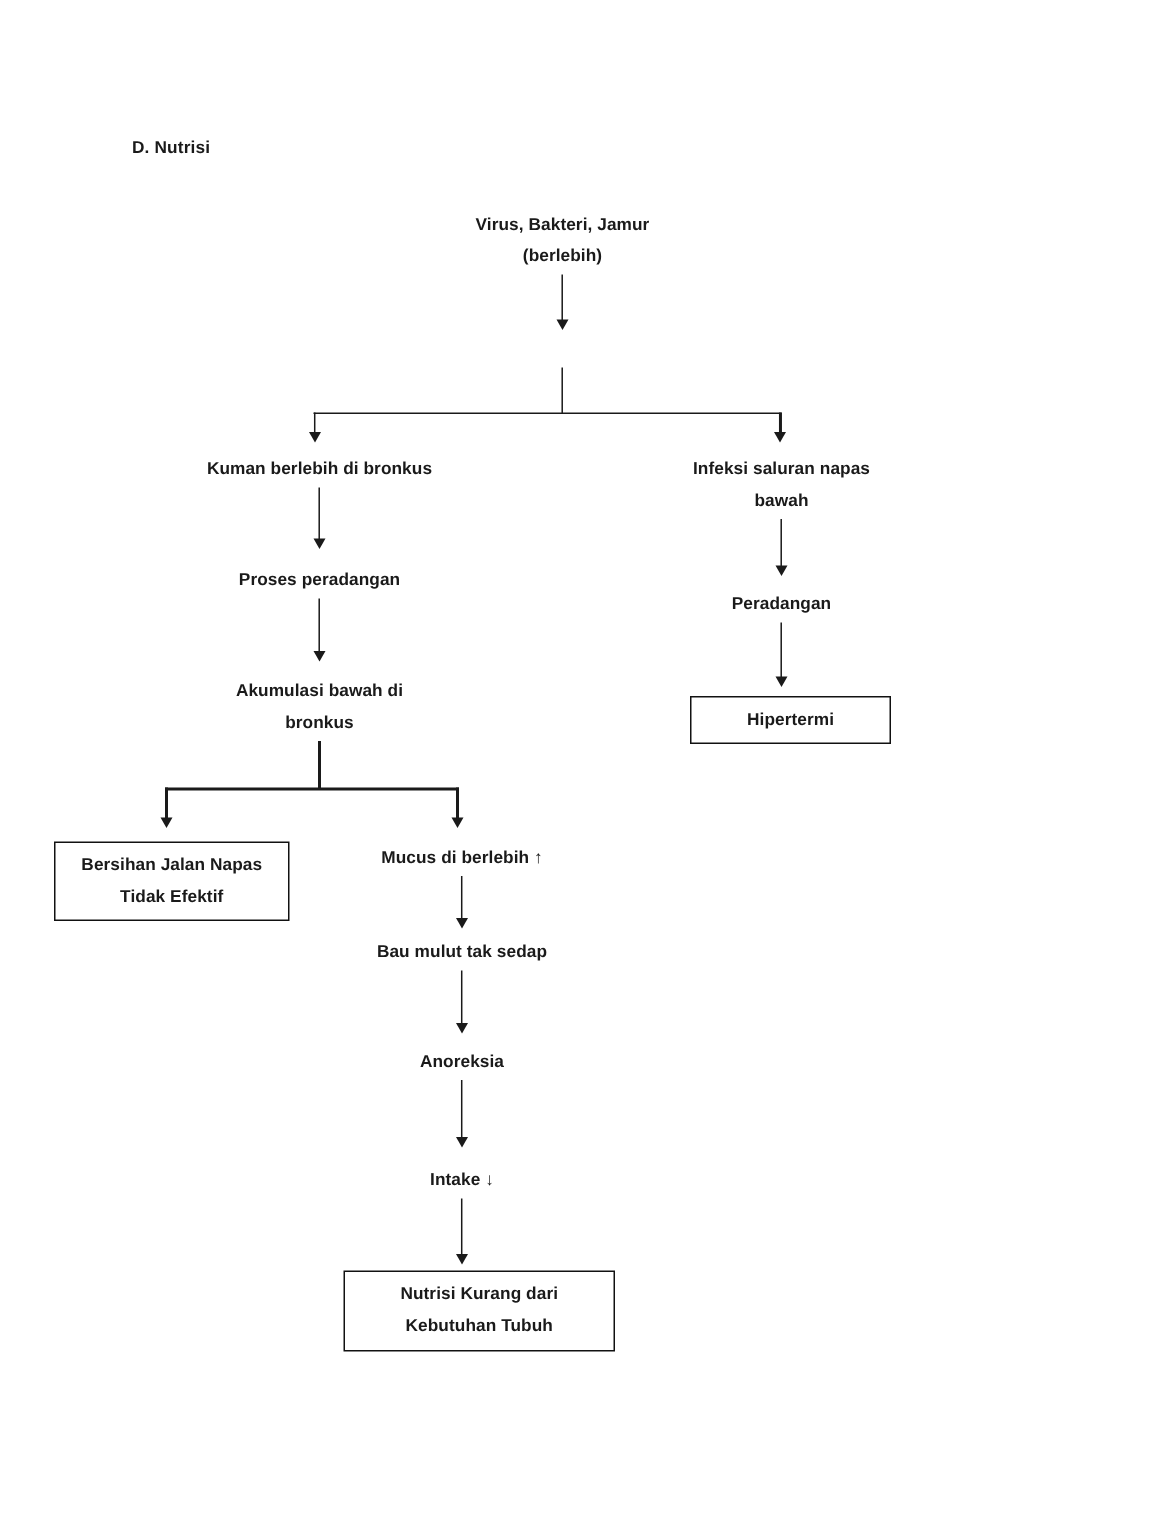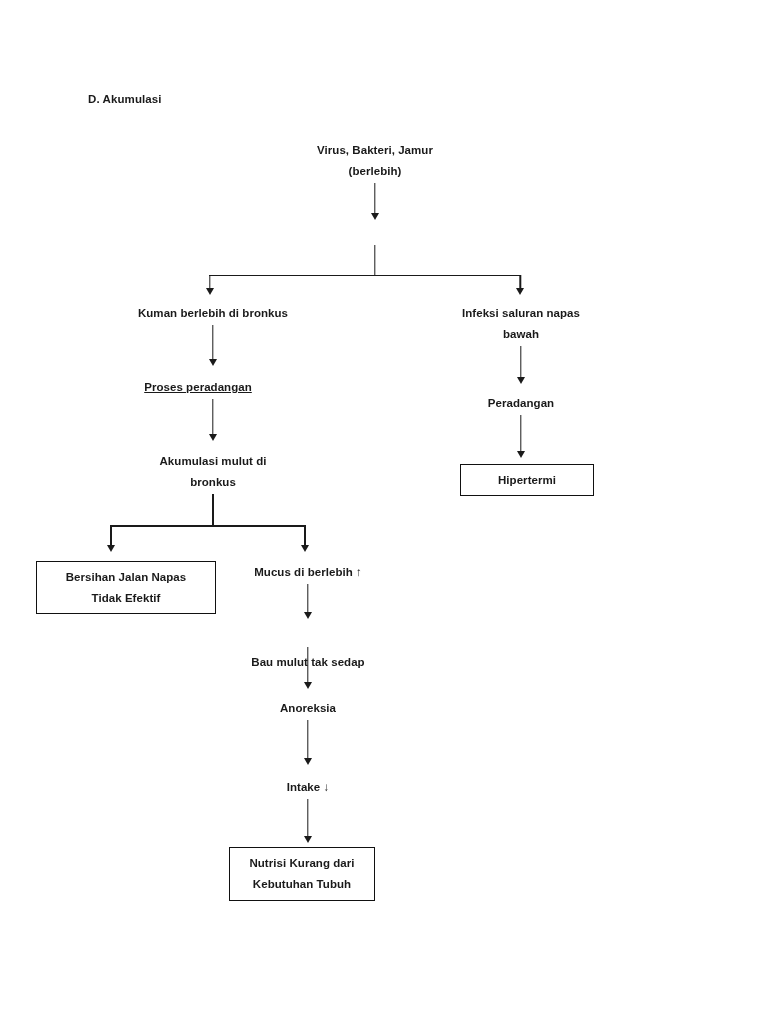--- a/index.html
+++ b/index.html
@@ -79,21 +79,21 @@
     transform: translateX(-50%);
   }
   .thick { width: 2px; }
   .thickh { height: 2px; }
 </style>
 </head>
 <body>
 
 <div id="canvas">
 
-  <div class="section-heading">D. Akumulasi</div>
+  <div class="section-heading">D. Nutrisi</div>
 
   <div class="node" style="left:375px; top:140px; width:240px;">Virus, Bakteri, Jamur
 (berlebih)</div>
 
   <div class="vline" style="left:375px; top:183px; height:34px;"></div>
   <div class="arrowhead" style="left:375px; top:213px;"></div>
 
 
   <div class="vline" style="left:375px; top:245px; height:31px;"></div>
   <div class="hline" style="left:209px; top:275px; width:312px;"></div>
@@ -103,64 +103,64 @@
   <div class="arrowhead" style="left:520px; top:288px;"></div>
 
   <div class="node" style="left:521px; top:303px; width:190px;">Infeksi saluran napas
 bawah</div>
 
   <div class="node" style="left:213px; top:303px; width:250px;">Kuman berlebih di bronkus</div>
 
   <div class="vline" style="left:213px; top:325px; height:38px;"></div>
   <div class="arrowhead" style="left:213px; top:359px;"></div>
 
-  <div class="node" style="left:198px; top:377px; width:220px;text-decoration:underline;">Proses peradangan</div>
+  <div class="node" style="left:213px; top:377px; width:220px;">Proses peradangan</div>
 
   <div class="vline" style="left:213px; top:399px; height:39px;"></div>
   <div class="arrowhead" style="left:213px; top:434px;"></div>
 
   <div class="vline" style="left:521px; top:346px; height:35px;"></div>
   <div class="arrowhead" style="left:521px; top:377px;"></div>
 
   <div class="node" style="left:521px; top:393px; width:200px;">Peradangan</div>
 
   <div class="vline" style="left:521px; top:415px; height:39px;"></div>
   <div class="arrowhead" style="left:521px; top:451px;"></div>
 
-  <div class="node" style="left:213px; top:451px; width:220px;">Akumulasi mulut di
+  <div class="node" style="left:213px; top:451px; width:220px;">Akumulasi bawah di
 bronkus</div>
 
   <div class="boxnode" style="left:432px; top:464px; width:134px; height:32px;margin-left:28px;">Hipertermi</div>
 
   <div class="vline thick" style="left:213px; top:494px; height:32px;"></div>
   <div class="hline thickh" style="left:110px; top:525px; width:196px;"></div>
   <div class="vline thick" style="left:111px; top:525px; height:24px;"></div>
   <div class="arrowhead" style="left:111px; top:545px;"></div>
   <div class="vline thick" style="left:305px; top:525px; height:24px;"></div>
   <div class="arrowhead" style="left:305px; top:545px;"></div>
 
-  <div class="boxnode" style="left:36px; top:561px; width:180px; height:53px;">Bersihan Jalan Napas
+  <div class="boxnode" style="left:36px; top:561px; width:157px; height:53px;">Bersihan Jalan Napas
 Tidak Efektif</div>
 
   <div class="node" style="left:308px; top:562px; width:220px;">Mucus di berlebih ↑</div>
 
   <div class="vline" style="left:308px; top:584px; height:33px;"></div>
   <div class="arrowhead" style="left:308px; top:612px;"></div>
 
-  <div class="node" style="left:308px; top:625px; width:220px;margin-top:27px;">Bau mulut tak sedap</div>
+  <div class="node" style="left:308px; top:625px; width:220px;">Bau mulut tak sedap</div>
 
   <div class="vline" style="left:308px; top:647px; height:39px;"></div>
   <div class="arrowhead" style="left:308px; top:682px;"></div>
 
   <div class="node" style="left:308px; top:698px; width:200px;">Anoreksia</div>
 
   <div class="vline" style="left:308px; top:720px; height:42px;"></div>
   <div class="arrowhead" style="left:308px; top:758px;"></div>
 
   <div class="node" style="left:308px; top:777px; width:200px;">Intake ↓</div>
 
   <div class="vline" style="left:308px; top:799px; height:41px;"></div>
   <div class="arrowhead" style="left:308px; top:836px;"></div>
 
-  <div class="boxnode" style="left:229px; top:847px; width:146px; height:54px;">Nutrisi Kurang dari
+  <div class="boxnode" style="left:229px; top:847px; width:181px; height:54px;">Nutrisi Kurang dari
 Kebutuhan Tubuh</div>
 
 </div>
 
 </body></html>

